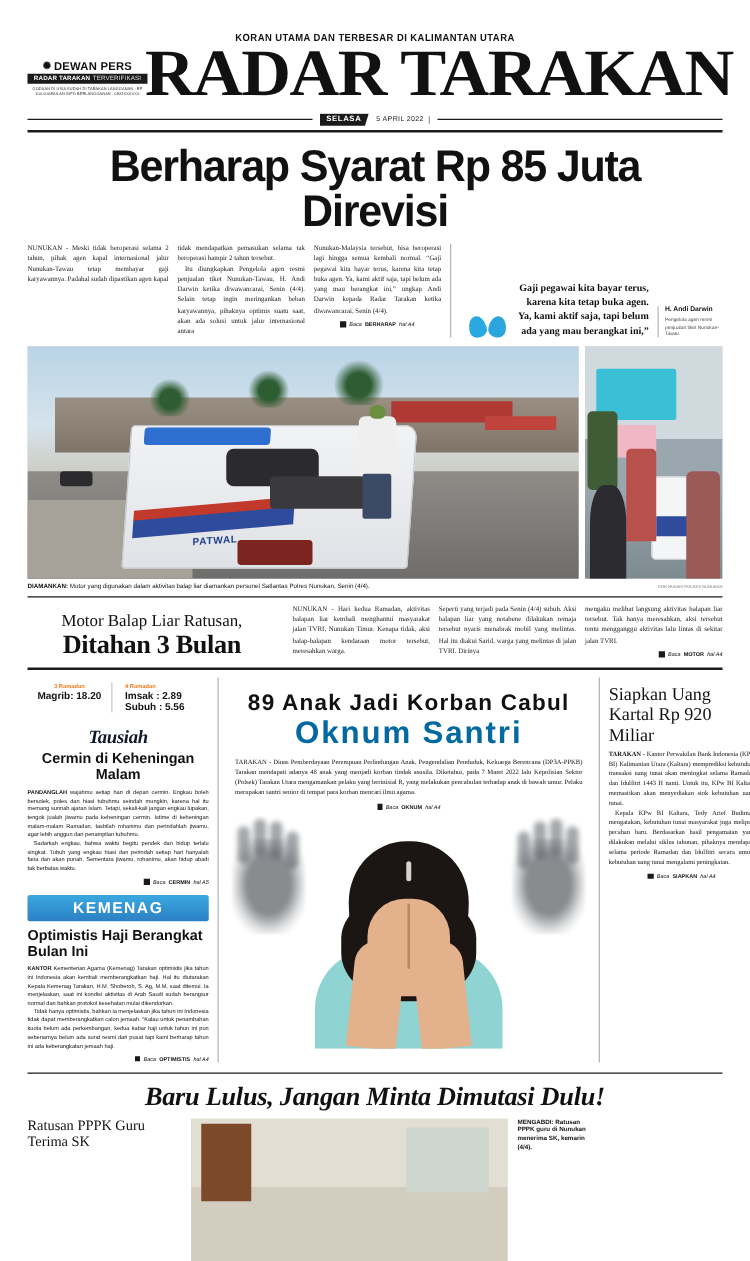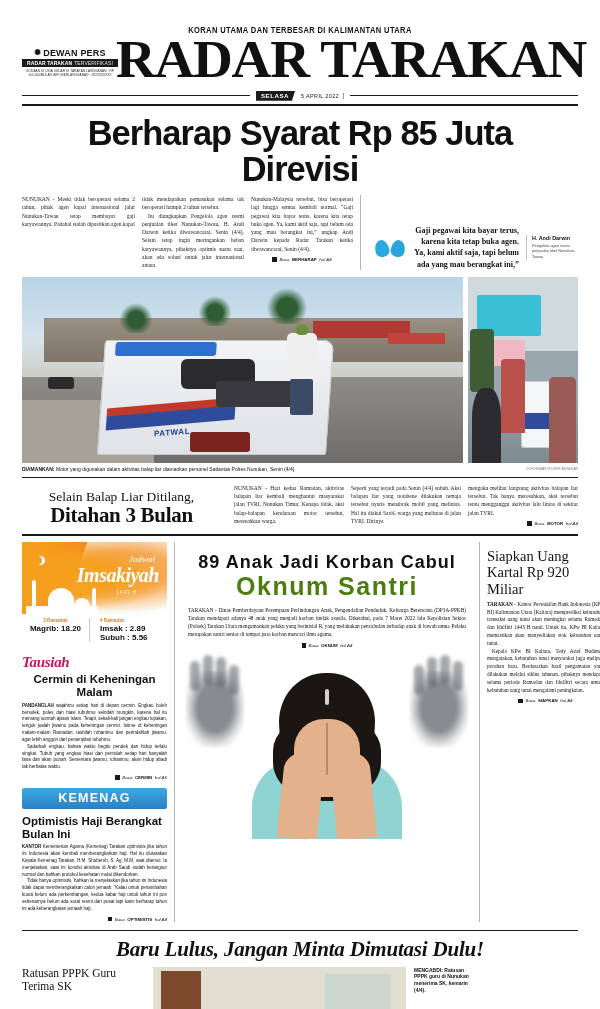--- a/index.html
+++ b/index.html
@@ -85,21 +85,21 @@
     line-height: 1.18; font-weight: normal; margin-bottom: 3px;
   }
   .body-txt {
     font-size: 5.5px; line-height: 1.5; text-align: justify;
     hyphens: auto; color: #1b1b1b;
   }
   .body-txt p { text-indent: 6px; }
   .body-txt p.lead-p { text-indent: 0; }
 
   .vdiv { width: 1px; background: #b5b5b5; }
-  .quote-wrap { display: flex; gap: 7px; align-items: center; padding-top: 2px; margin-top: 28px; }
+  .quote-wrap { display: flex; gap: 7px; align-items: flex-end; padding-top: 2px; margin-top: 28px; }
   .drops { display: flex; gap: 2px; padding-top: 2px; flex: 0 0 auto; }
   .drop {
     width: 14px; height: 17px; background: #2aa9e0;
     border-radius: 52% 52% 48% 48% / 64% 64% 36% 36%;
     transform: rotate(-14deg);
   }
   .drop.b { transform: rotate(10deg); background: #2ba6dd; }
   .quote-txt {
     flex: 1; text-align: right;
     font-family: "Liberation Serif", serif;
@@ -202,23 +202,23 @@
   .imsak-t3 { position: absolute; right: 30px; top: 48px; color: #fff; font-family: "Liberation Sans", sans-serif; font-size: 4.5px; letter-spacing: 1px; }
   .imsak-times { display: flex; margin-top: 4px; font-family: "Liberation Sans", sans-serif; }
   .it-col { flex: 1; text-align: center; }
   .it-col.r { border-left: 1px solid #c9c9c9; text-align: left; padding-left: 10px; }
   .it-lab { color: #f07c1f; font-weight: bold; font-size: 4.6px; }
   .it-val { font-size: 8px; font-weight: bold; color: #111; margin-top: 1px; }
   .it-val .v2 { display: block; }
 
   
   .tausiah-logo {
-    text-align: left; margin-top: 12px;
+    text-align: center; margin-top: 12px;
     font-family: "Liberation Serif", serif; font-style: italic; font-weight: bold;
-    font-size: 15px; color: #be185d; letter-spacing: -.3px;
+    font-size: 15px; color: #0f172a; letter-spacing: -.3px;
   }
   .tausiah-hl {
     text-align: center; font-family: "Liberation Sans", sans-serif; font-weight: bold;
     font-size: 11.5px; line-height: 1.12; margin-top: 2px;
   }
   .taus-body { margin-top: 4px; }
   .portrait-wrap { float: left; width: 60px; margin: 1px 5px 1px 0; }
   .portrait {
     width: 60px; height: 62px; position: relative; overflow: hidden;
     background: linear-gradient(#cfd4d8, #aeb5bb);
@@ -251,21 +251,21 @@
   .kemenag-txt p.first { text-indent: 0; }
   .kemenag-txt b { font-weight: bold; }
 
   
   .c-hl1 {
     text-align: center; font-family: "Liberation Sans", sans-serif; font-weight: bold;
     font-size: 18px; letter-spacing: 1px; margin-top: 10px;
   }
   .c-hl2 {
     text-align: center; font-family: "Liberation Sans", sans-serif; font-weight: bold;
-    font-size: 25px; letter-spacing: 1.5px; color: #4d7c0f; margin-top: -1px;
+    font-size: 25px; letter-spacing: 1.5px; color: #0369a1; margin-top: -1px;
   }
   .c-body { font-size: 5.3px; line-height: 1.5; text-align: justify; margin-top: 6px; padding: 0 6px; }
   .c-illus {
     position: relative; margin-top: 5px; height: 186px; overflow: hidden; background: #fff;
   }
   .hand {
     position: absolute; width: 58px; height: 76px; top: 18px;
     background: radial-gradient(ellipse at 50% 48%, rgba(90,95,100,.72) 0 42%, rgba(150,155,160,.30) 66%, rgba(255,255,255,0) 80%);
     filter: blur(1.2px);
   }
@@ -462,21 +462,21 @@
     <div class="caption">
       <b>DIAMANKAN:</b>
       <span>Motor yang digunakan dalam aktivitas balap liar diamankan personel Satlantas Polres Nunukan, Senin (4/4).</span>
     </div>
     <div class="credit">DOK HUMAS POLRES NUNUKAN</div>
   </div>
   <div class="rule-thin"></div>
 
   <div class="sec2">
     <div class="sec2-hl">
-      <div class="l1">Selain Balap Liar Ditilang,</div>
+      <div class="l1">Motor Balap Liar Ratusan,</div>
       <div class="l2">Ditahan 3 Bulan</div>
     </div>
     <div class="body-txt">
       <p class="lead-p">NUNUKAN - Hari kedua Ramadan, aktivitas balapan liar kembali menghantui masyarakat jalan TVRI, Nunukan Timur. Kenapa tidak, aksi balap-balapan kendaraan motor tersebut, meresahkan warga.</p>
     </div>
     <div class="body-txt">
       <p class="lead-p">Seperti yang terjadi pada Senin (4/4) subuh. Aksi balapan liar yang notabene dilakukan remaja tersebut nyaris menabrak mobil yang melintas. Hal itu diakui Sarid, warga yang melintas di jalan TVRI. Dirinya</p>
     </div>
     <div>
       <div class="body-txt">
@@ -488,34 +488,20 @@
         <b>MOTOR</b>
         <i>hal A4</i>
       </div>
     </div>
   </div>
   <div class="rule-hv2"></div>
 
   <div class="mid">
 
     <div>
-      <div class="imsak-banner">
-        <div class="imsak-wash"></div>
-        <div class="imsak-sil">
-          <div class="base"></div>
-          <div class="dome" style="left:22px;width:26px;height:26px"></div>
-          <div class="dome" style="left:48px;width:16px;height:16px"></div>
-          <div class="min" style="left:6px"></div>
-          <div class="min" style="left:66px;height:26px"></div>
-        </div>
-        <div class="moon"></div>
-        <div class="imsak-t1">Jadwal</div>
-        <div class="imsak-t2">Imsakiyah</div>
-        <div class="imsak-t3">1443 H</div>
-      </div>
 
       <div class="imsak-times">
         <div class="it-col">
           <div class="it-lab">3 Ramadan</div>
           <div class="it-val">Magrib: 18.20</div>
         </div>
         <div class="it-col r">
           <div class="it-lab">4 Ramadan</div>
           <div class="it-val">
             <span class="v2">Imsak  : 2.89</span>

